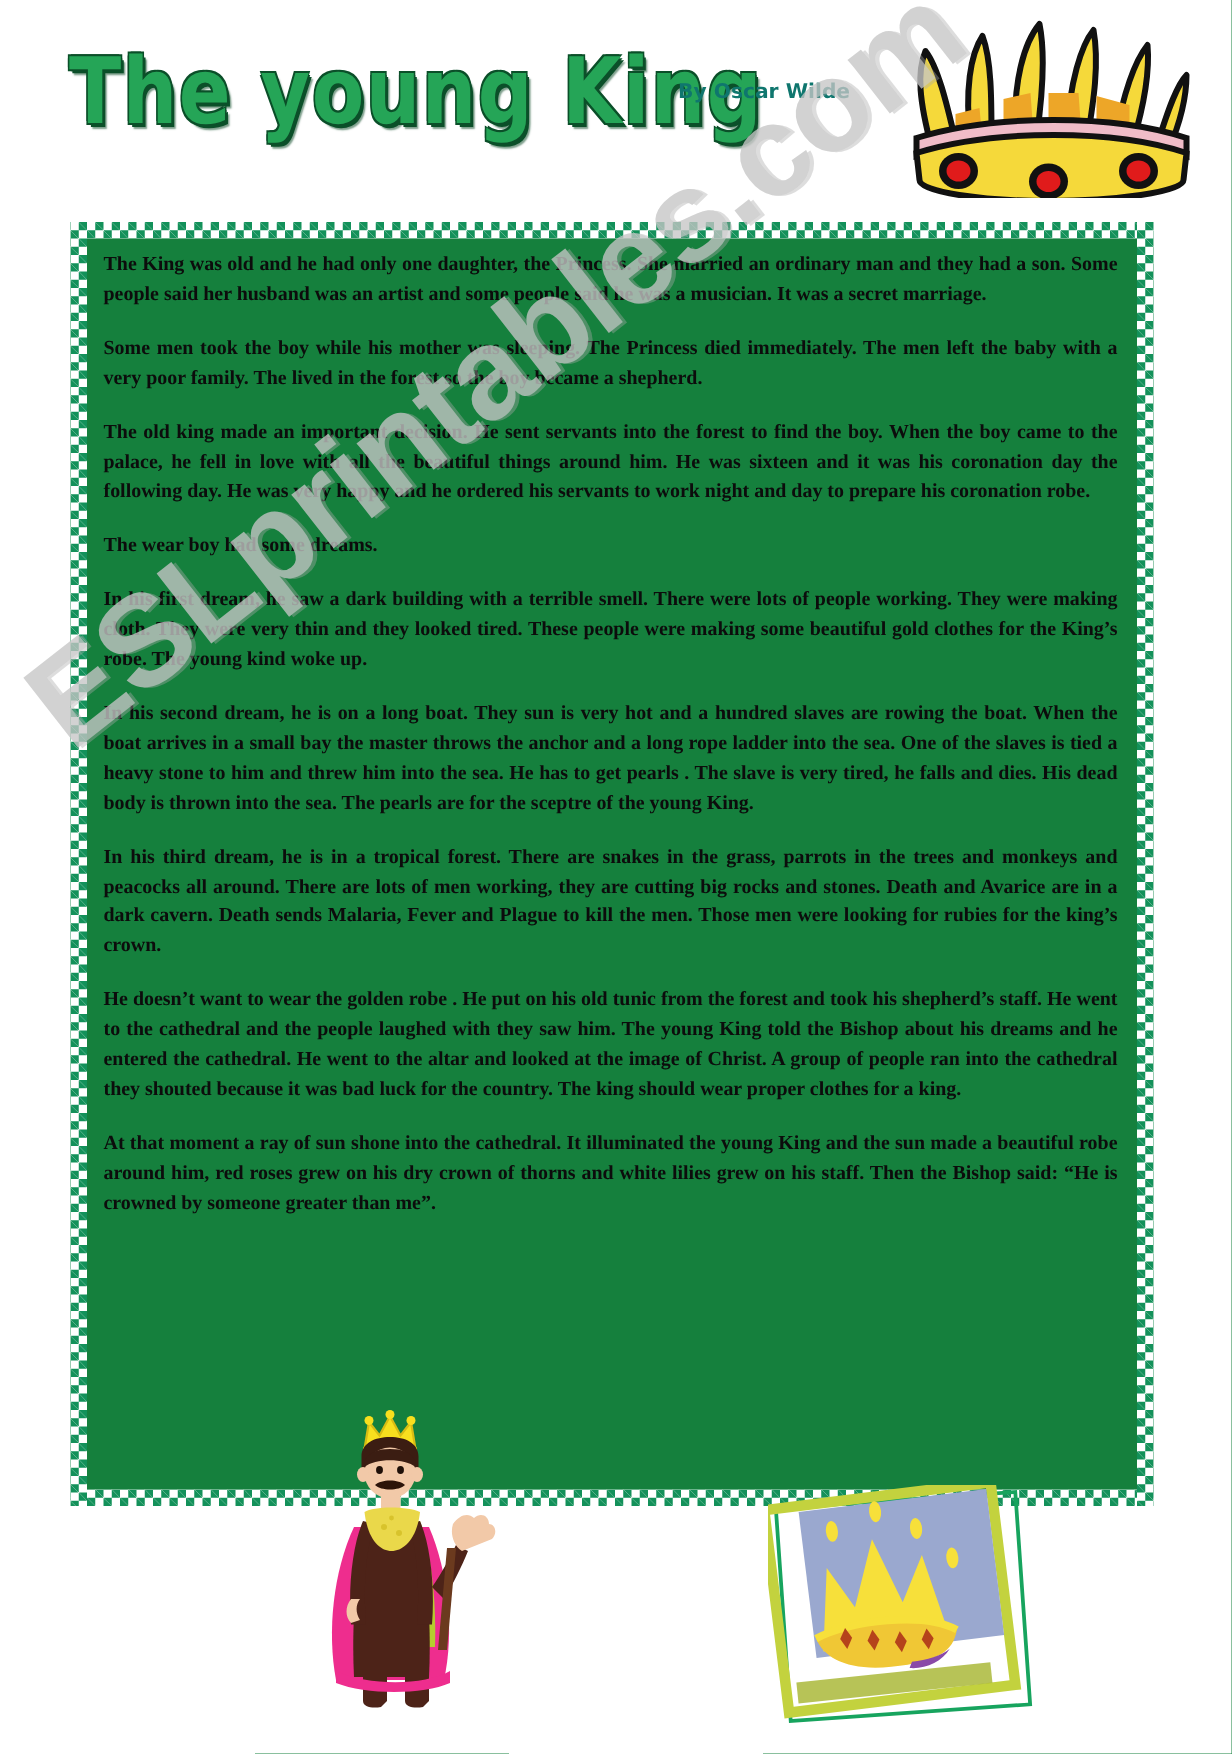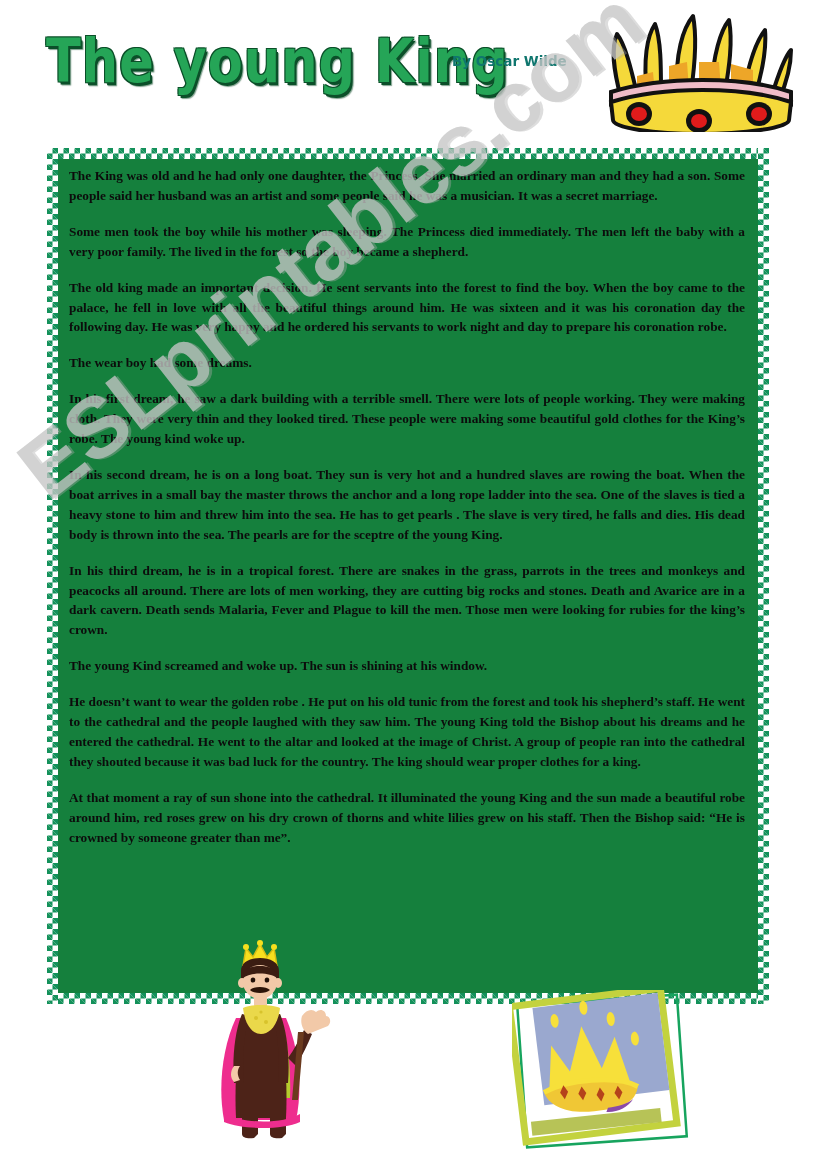--- a/index.html
+++ b/index.html
@@ -151,21 +151,20 @@
   <div class="bd bd-v bd-right"></div>
 
   <div class="story">
     <p>The King was old and he had only one daughter, the Princess. She married an ordinary man and they had a son.  Some people said her husband was an artist and some people said he was a musician. It was a secret marriage.</p>
     <p>Some men took the boy  while his mother was sleeping. The Princess died immediately. The men left the baby with a very poor family.  The lived in the forest so the boy became a shepherd.</p>
     <p>The old king made an important decision. He sent servants into the forest to find the boy.  When the boy came to the palace, he fell in love with all the beautiful things around him. He was sixteen and it was his coronation day the following day.  He was very happy and he ordered his servants to work night and day to prepare his coronation robe.</p>
     <p>The wear boy had some dreams.</p>
     <p>In his first dream, he saw a dark building with a terrible smell. There were lots of people working. They were making cloth. They were very thin and they looked tired.  These people were making some beautiful gold clothes for the King’s robe.  The young kind woke up.</p>
     <p>In his second dream, he is on a long boat. They sun is very hot and a hundred slaves are rowing the boat. When the boat arrives in a small bay the master throws the anchor and a long rope ladder into the sea. One of the slaves is tied a heavy stone to him and threw him into the sea.  He has to get pearls . The slave is very tired, he falls and dies. His dead body is thrown into the sea. The pearls are for the sceptre of the young King.</p>
     <p>In his third dream, he is in a tropical forest. There are snakes in the grass, parrots in the trees and monkeys and peacocks all around.  There are lots of men working, they are cutting big rocks and stones. Death and Avarice are in a dark cavern. Death sends Malaria, Fever and Plague  to kill the men.  Those men were looking for rubies for the king’s crown.</p>
-    <p>The young Kind screamed and woke up. The sun is shining at his window.</p>
     <p>He doesn’t want to wear the golden robe . He put on his old tunic from the forest and took his shepherd’s staff. He went to the cathedral and the people laughed with they saw him. The young King told the Bishop about his dreams  and he entered the cathedral. He went to the altar and looked at the image of Christ. A group of people ran into the cathedral they shouted because it was bad luck for the country. The king should wear proper clothes for a king.</p>
     <p>At that moment a ray of sun shone into the cathedral. It illuminated the young King and the sun made a beautiful robe around him, red roses grew on his dry crown of thorns and white lilies grew on his staff. Then the Bishop said: “He is crowned by someone greater than me”.</p>
   </div>
 </div>
 
 <div class="watermark">ESLprintables.com</div>
 
 <svg class="king-fig" viewBox="0 0 140 205">
 
   <path d="M47 28 L50 10 L57 19 L64 6 L71 19 L78 10 L81 28 Z" fill="#f7df1e" stroke="#d8bc13" stroke-width="1.5"></path>

